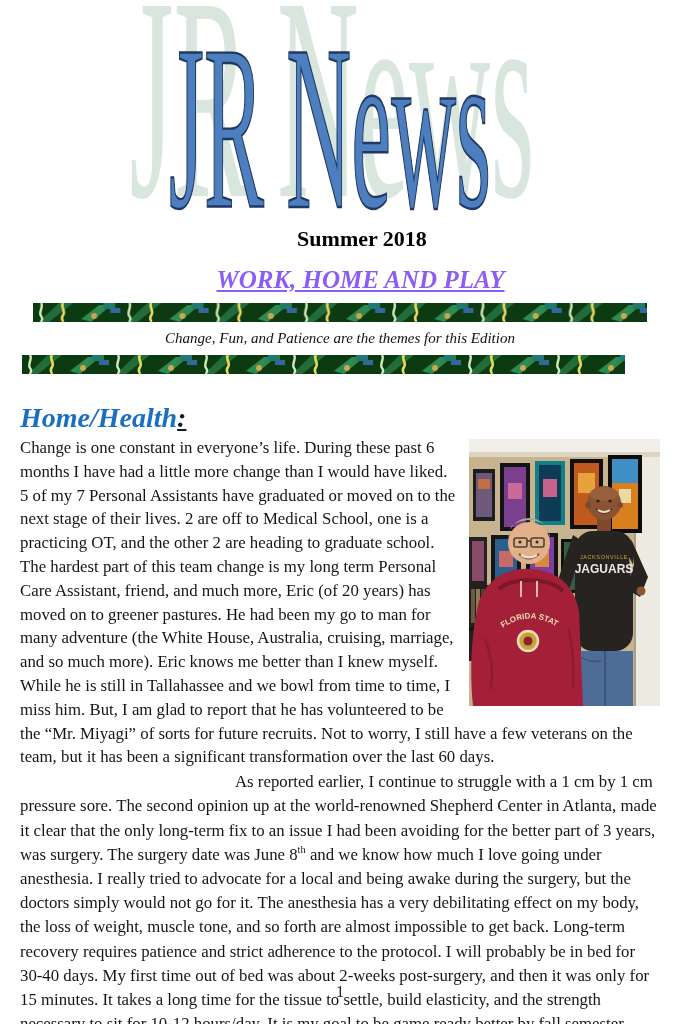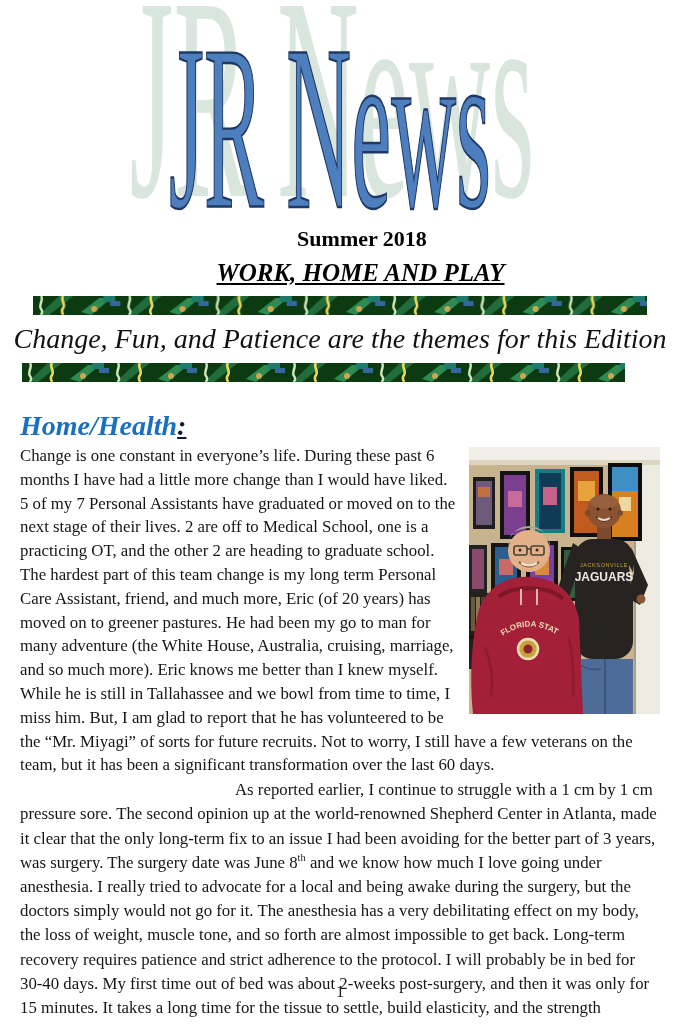--- a/index.html
+++ b/index.html
@@ -9,29 +9,29 @@
     background:#ffffff; overflow:hidden;
     font-family:"Liberation Serif", serif; color:#151515;
   }
   .masthead { position:relative; width:680px; height:220px; }
   .masthead svg { display:block; }
   .season-line {
     text-align:center; font-weight:bold; font-size:22px; margin-top:6px; color:#000;padding-left:44px;
   }
   .tagline-line {
     text-align:center; font-weight:bold; font-style:italic; font-size:25px;
-    color:#000000; margin-top:7px;padding-left:41px;
+    color:#8b5cf6; margin-top:14px;padding-left:41px;
   }
   .tagline-line .underlined { text-decoration:underline; }
   .banner { height:19px; overflow:hidden; }
   .banner svg { display:block; width:100%; height:100%; }
   .banner-top { margin:9px 33px 0 33px; }
   .banner-bottom { margin:5px 55px 0 22px; }
   .theme-line {
-    text-align:center; font-style:italic; font-size:28px; color:#111;
+    text-align:center; font-style:italic; font-size:15px; color:#111;
     margin-top:8px; margin-bottom:8px;
   }
   .section-heading {
     margin:28px 20px 2px 20px; font-size:28px; font-weight:bold; font-style:italic;
   }
   .section-heading .blue-part { color:#1b6fc0; }
   .section-heading .colon-part { color:#0d1a33; text-decoration:underline; }
   .content { margin:0 20px; font-size:16.8px; line-height:23.8px; text-align:left; }
   .photo-float { float:right; width:191px; height:267px; margin:3px 0 6px 10px;border-radius:31px; }
   .photo-float svg { display:block; }

